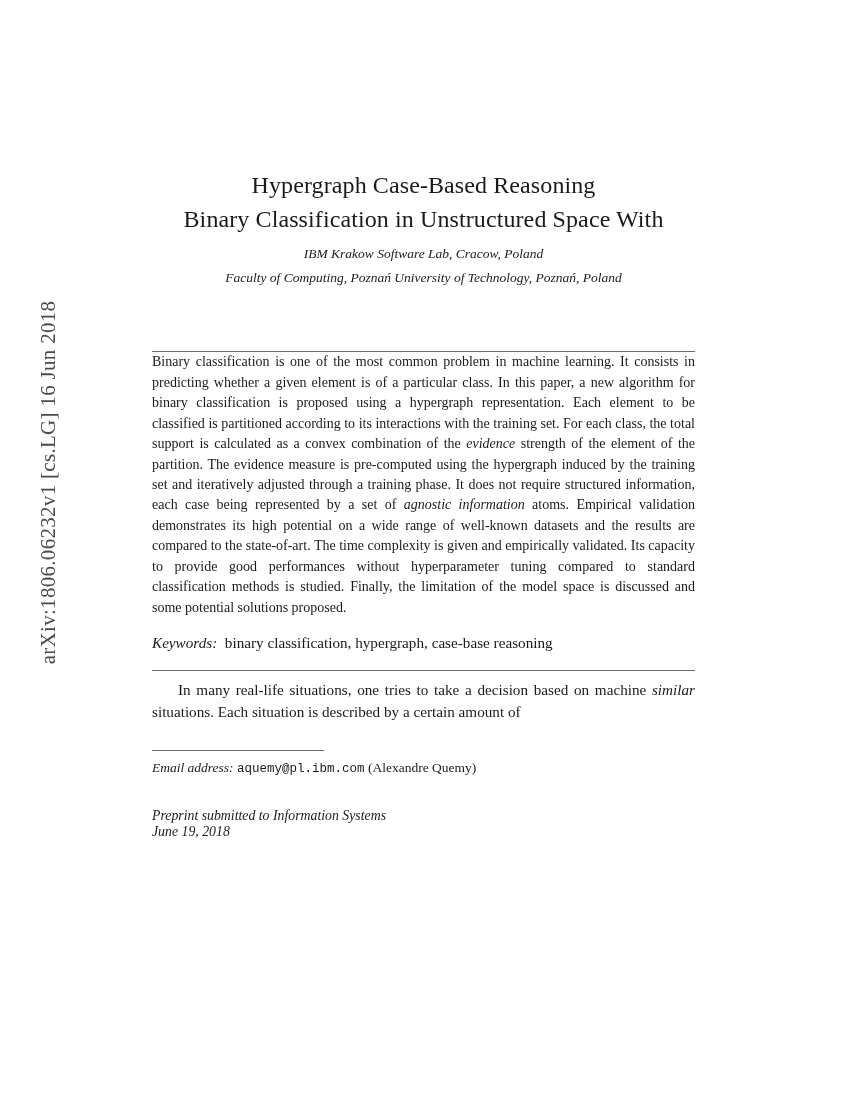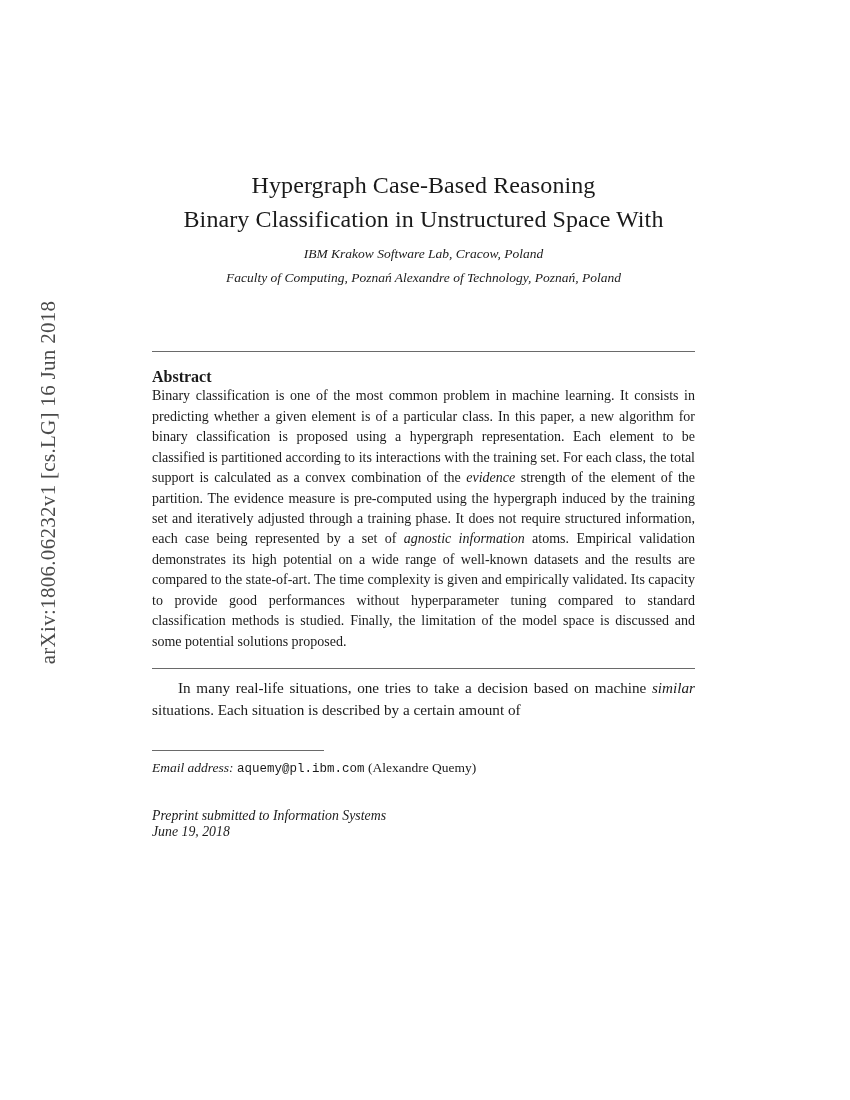--- a/index.html
+++ b/index.html
@@ -157,29 +157,29 @@
   <div class="content">
 
     <div class="title">
       <div>Hypergraph Case-Based Reasoning</div>
       <div>Binary Classification in Unstructured Space With</div>
     </div>
 
 
     <div class="affil">
       <div>IBM Krakow Software Lab, Cracow, Poland</div>
-      <div>Faculty of Computing, Poznań Alexandre of Technology, Poznań, Poland</div>
+      <div>Faculty of Computing, Poznań University of Technology, Poznań, Poland</div>
     </div>
 
     <div class="rule rule-top"></div>
 
-    <div class="abstract-head">Abstract</div>
 
     <div class="abstract-body"><span>Binary classification is one of the most common problem in machine learning. It consists in predicting whether a given element is of a particular class. In this paper, a new algorithm for binary classification is proposed using a hypergraph representation. Each element to be classified is partitioned according to its interactions with the training set. For each class, the total support is calculated as a convex combination of the </span><i class="em">evidence</i><span> strength of the element of the partition. The evidence measure is pre-computed using the hypergraph induced by the training set and iteratively adjusted through a training phase. It does not require structured information, each case being represented by a set of </span><i class="em">agnostic information</i><span> atoms. Empirical validation demonstrates its high potential on a wide range of well-known datasets and the results are compared to the state-of-art. The time complexity is given and empirically validated. Its capacity to provide good performances without hyperparameter tuning compared to standard classification methods is studied. Finally, the limitation of the model space is discussed and some potential solutions proposed.</span></div>
 
+    <div class="keywords"><span class="kw-label">Keywords:</span>&nbsp;&nbsp;<span>binary classification, hypergraph, case-base reasoning</span></div>
 
     <div class="rule rule-bottom"></div>
 
 
     <div class="section-body indent"><span>In many real-life situations, one tries to take a decision based on machine </span><i class="em">similar</i><span> situations. Each situation is described by a certain amount of</span></div>
 
     <div class="footnote-rule"></div>
 
     <div class="footnote"><span class="fn-label">Email address:</span>&nbsp;<span class="fn-mail">aquemy@pl.ibm.com</span>&nbsp;<span>(Alexandre Quemy)</span></div>
 

